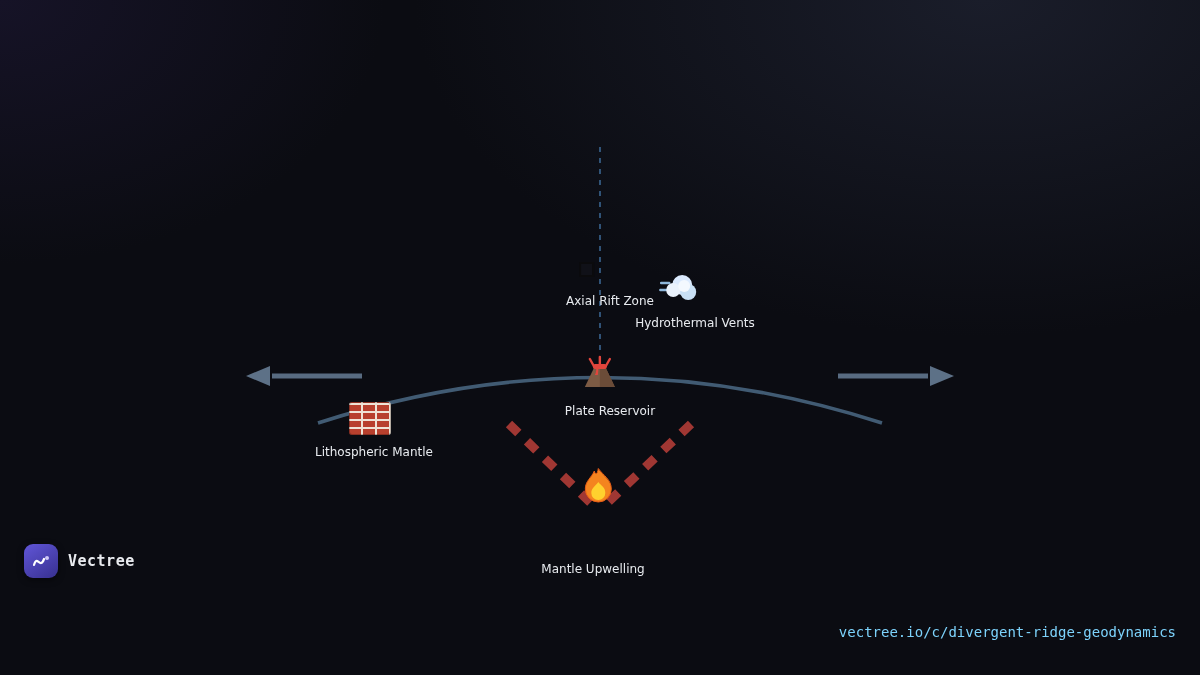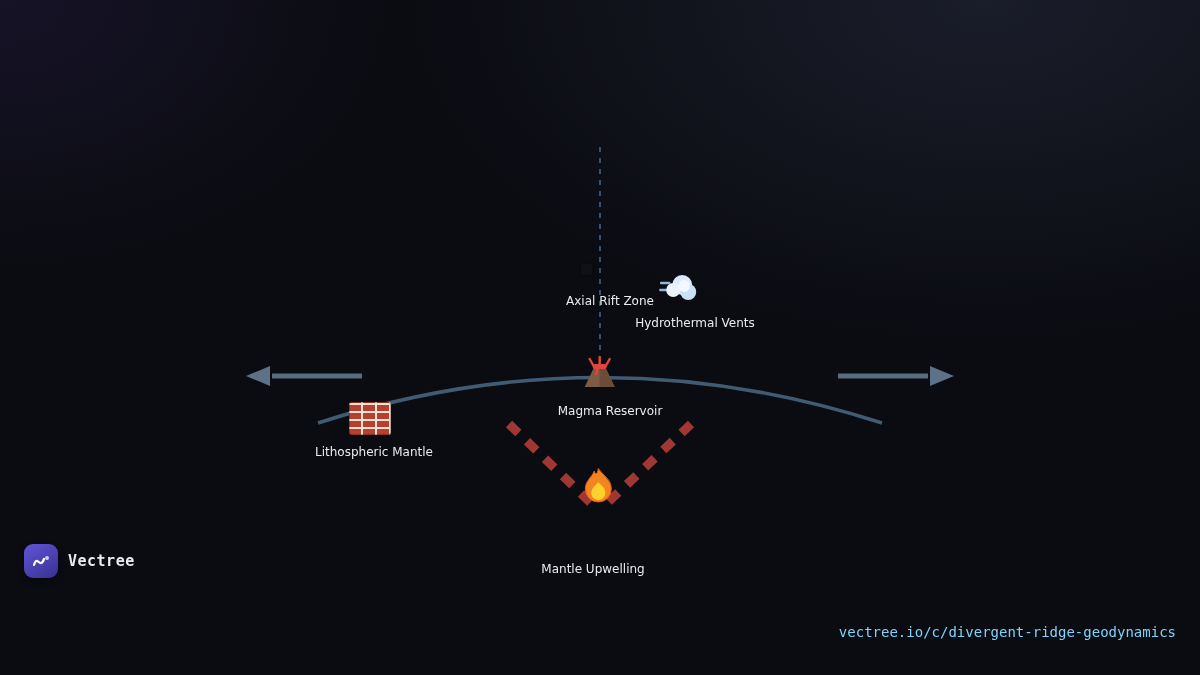--- a/index.html
+++ b/index.html
@@ -109,21 +109,21 @@
       <svg width="36" height="34" viewBox="0 0 36 34">
         <line x1="18" y1="10" x2="18" y2="2" stroke="#e2453c" stroke-width="2.4" stroke-linecap="round"></line>
         <line x1="12" y1="11" x2="8" y2="4" stroke="#e2453c" stroke-width="2.4" stroke-linecap="round"></line>
         <line x1="24" y1="11" x2="28" y2="4" stroke="#e2453c" stroke-width="2.4" stroke-linecap="round"></line>
         <polygon points="3,32 33,32 23,11 13,11" fill="#7d5b44"></polygon>
         <polygon points="18,32 33,32 23,11 18,11" fill="#6b4c38"></polygon>
         <rect x="11" y="9" width="14" height="5" rx="2.5" fill="#e2453c"></rect>
         <path d="M14,11 q1,6 -1,9 l3,0 q1,-5 0,-9 Z" fill="#e2453c"></path>
       </svg>
     </span>
-    <span class="node-label">Magma Reservoir</span>
+    <span class="node-label">Plate Reservoir</span>
   </div>
 
   <div class="node node-litho">
     <span class="icon-brick"></span>
     <span class="node-label">Lithospheric Mantle</span>
   </div>
 
   <div class="node node-mantle">
     <span class="icon-fire">
       <svg width="32" height="36" viewBox="0 0 32 36">

